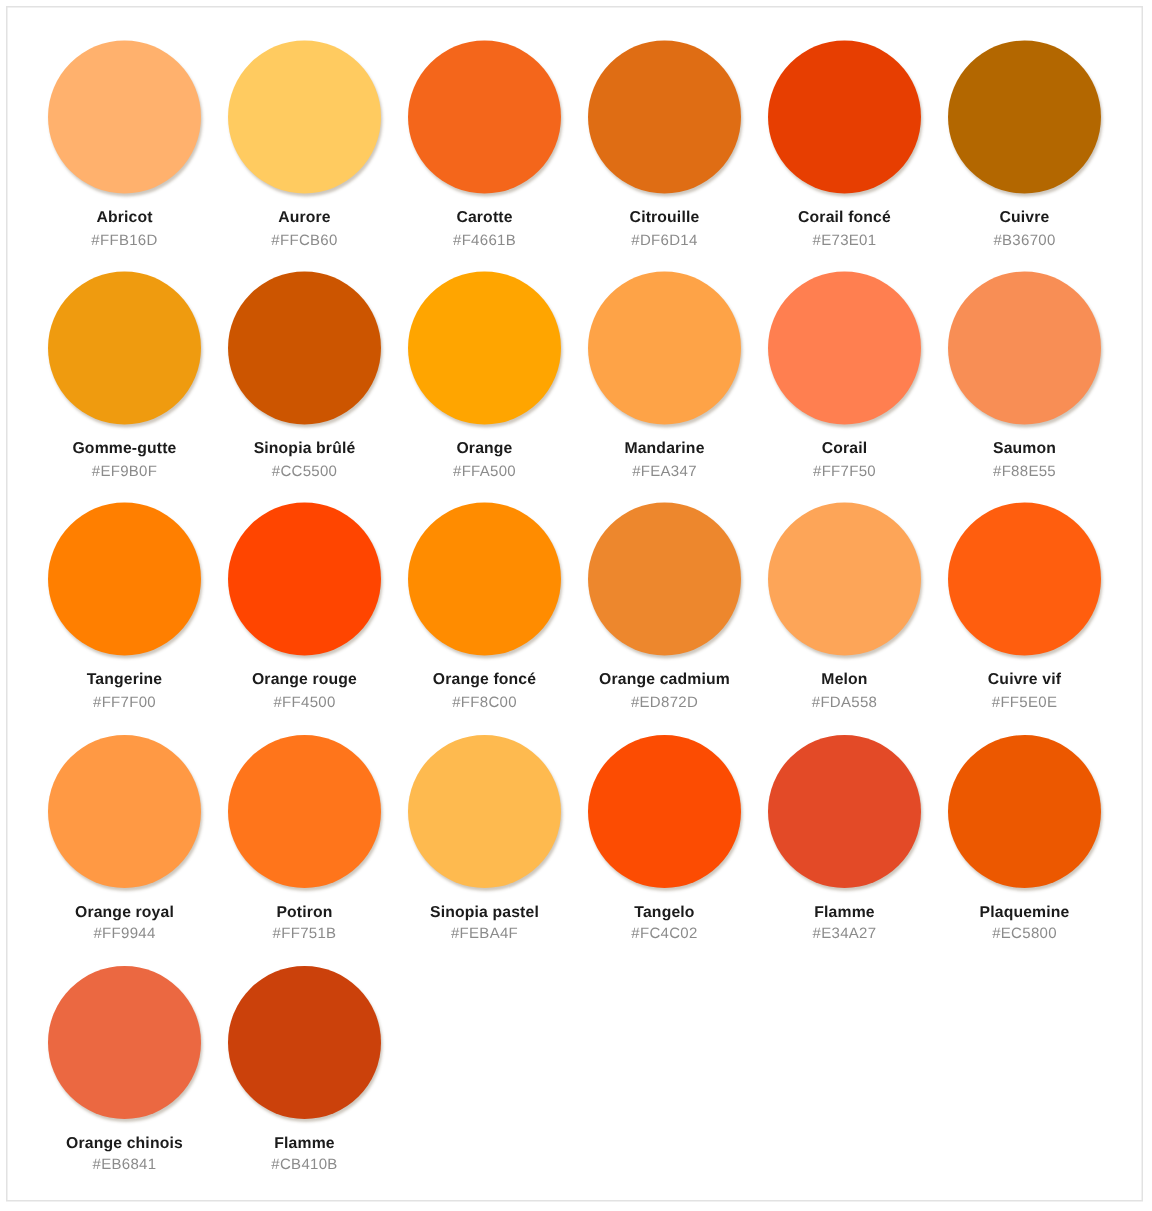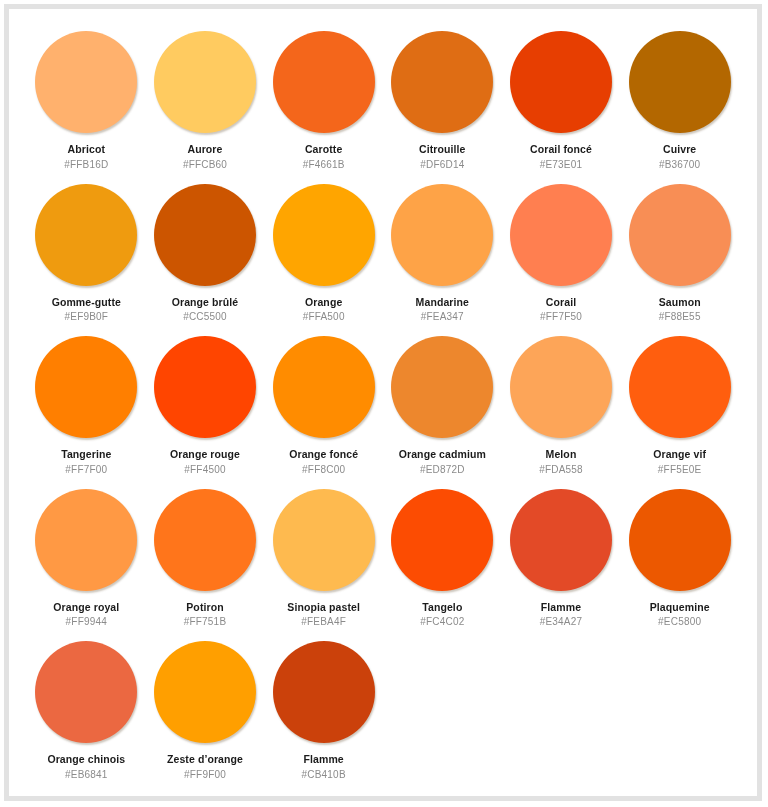--- a/index.html
+++ b/index.html
@@ -16,21 +16,21 @@
     overflow: hidden;
   }
 
   .palette-card {
     position: absolute;
     left: 4px;
     top: 4px;
     width: 758px;
     height: 797px;
     background: #ffffff;
-    border: 5px solid #3b82f6;
+    border: 1px solid #3b82f6;
     box-sizing: border-box;
     overflow: hidden;
   }
 
   .swatch-grid {
     display: grid;
     grid-template-columns: repeat(6, 1fr);
     grid-template-rows: repeat(5, 1fr);
     width: 100%;
     height: 100%;
@@ -112,21 +112,21 @@
         <div class="swatch-name">Cuivre</div>
         <div class="swatch-hex">#B36700</div>
       </div>
       <div class="swatch">
         <div class="swatch-disc" style="background-color: rgb(239, 155, 15);"></div>
         <div class="swatch-name">Gomme-gutte</div>
         <div class="swatch-hex">#EF9B0F</div>
       </div>
       <div class="swatch">
         <div class="swatch-disc" style="background-color: rgb(204, 85, 0);"></div>
-        <div class="swatch-name">Orange brûlé</div>
+        <div class="swatch-name">Sinopia brûlé</div>
         <div class="swatch-hex">#CC5500</div>
       </div>
       <div class="swatch">
         <div class="swatch-disc" style="background-color: rgb(255, 165, 0);"></div>
         <div class="swatch-name">Orange</div>
         <div class="swatch-hex">#FFA500</div>
       </div>
       <div class="swatch">
         <div class="swatch-disc" style="background-color: rgb(254, 163, 71);"></div>
         <div class="swatch-name">Mandarine</div>
@@ -162,21 +162,21 @@
         <div class="swatch-name">Orange cadmium</div>
         <div class="swatch-hex">#ED872D</div>
       </div>
       <div class="swatch">
         <div class="swatch-disc" style="background-color: rgb(253, 165, 88);"></div>
         <div class="swatch-name">Melon</div>
         <div class="swatch-hex">#FDA558</div>
       </div>
       <div class="swatch">
         <div class="swatch-disc" style="background-color: rgb(255, 94, 14);"></div>
-        <div class="swatch-name">Orange vif</div>
+        <div class="swatch-name">Cuivre vif</div>
         <div class="swatch-hex">#FF5E0E</div>
       </div>
       <div class="swatch">
         <div class="swatch-disc" style="background-color: rgb(255, 153, 68);"></div>
         <div class="swatch-name">Orange royal</div>
         <div class="swatch-hex">#FF9944</div>
       </div>
       <div class="swatch">
         <div class="swatch-disc" style="background-color: rgb(255, 117, 27);"></div>
         <div class="swatch-name">Potiron</div>
@@ -201,23 +201,18 @@
         <div class="swatch-disc" style="background-color: rgb(236, 88, 0);"></div>
         <div class="swatch-name">Plaquemine</div>
         <div class="swatch-hex">#EC5800</div>
       </div>
       <div class="swatch">
         <div class="swatch-disc" style="background-color: rgb(235, 104, 65);"></div>
         <div class="swatch-name">Orange chinois</div>
         <div class="swatch-hex">#EB6841</div>
       </div>
       <div class="swatch">
-        <div class="swatch-disc" style="background-color: rgb(255, 159, 0);"></div>
-        <div class="swatch-name">Zeste d’orange</div>
-        <div class="swatch-hex">#FF9F00</div>
-      </div>
-      <div class="swatch">
         <div class="swatch-disc" style="background-color: rgb(203, 65, 11);"></div>
         <div class="swatch-name">Flamme</div>
         <div class="swatch-hex">#CB410B</div>
       </div>
     </div>
 </div>
 
 </body></html>

